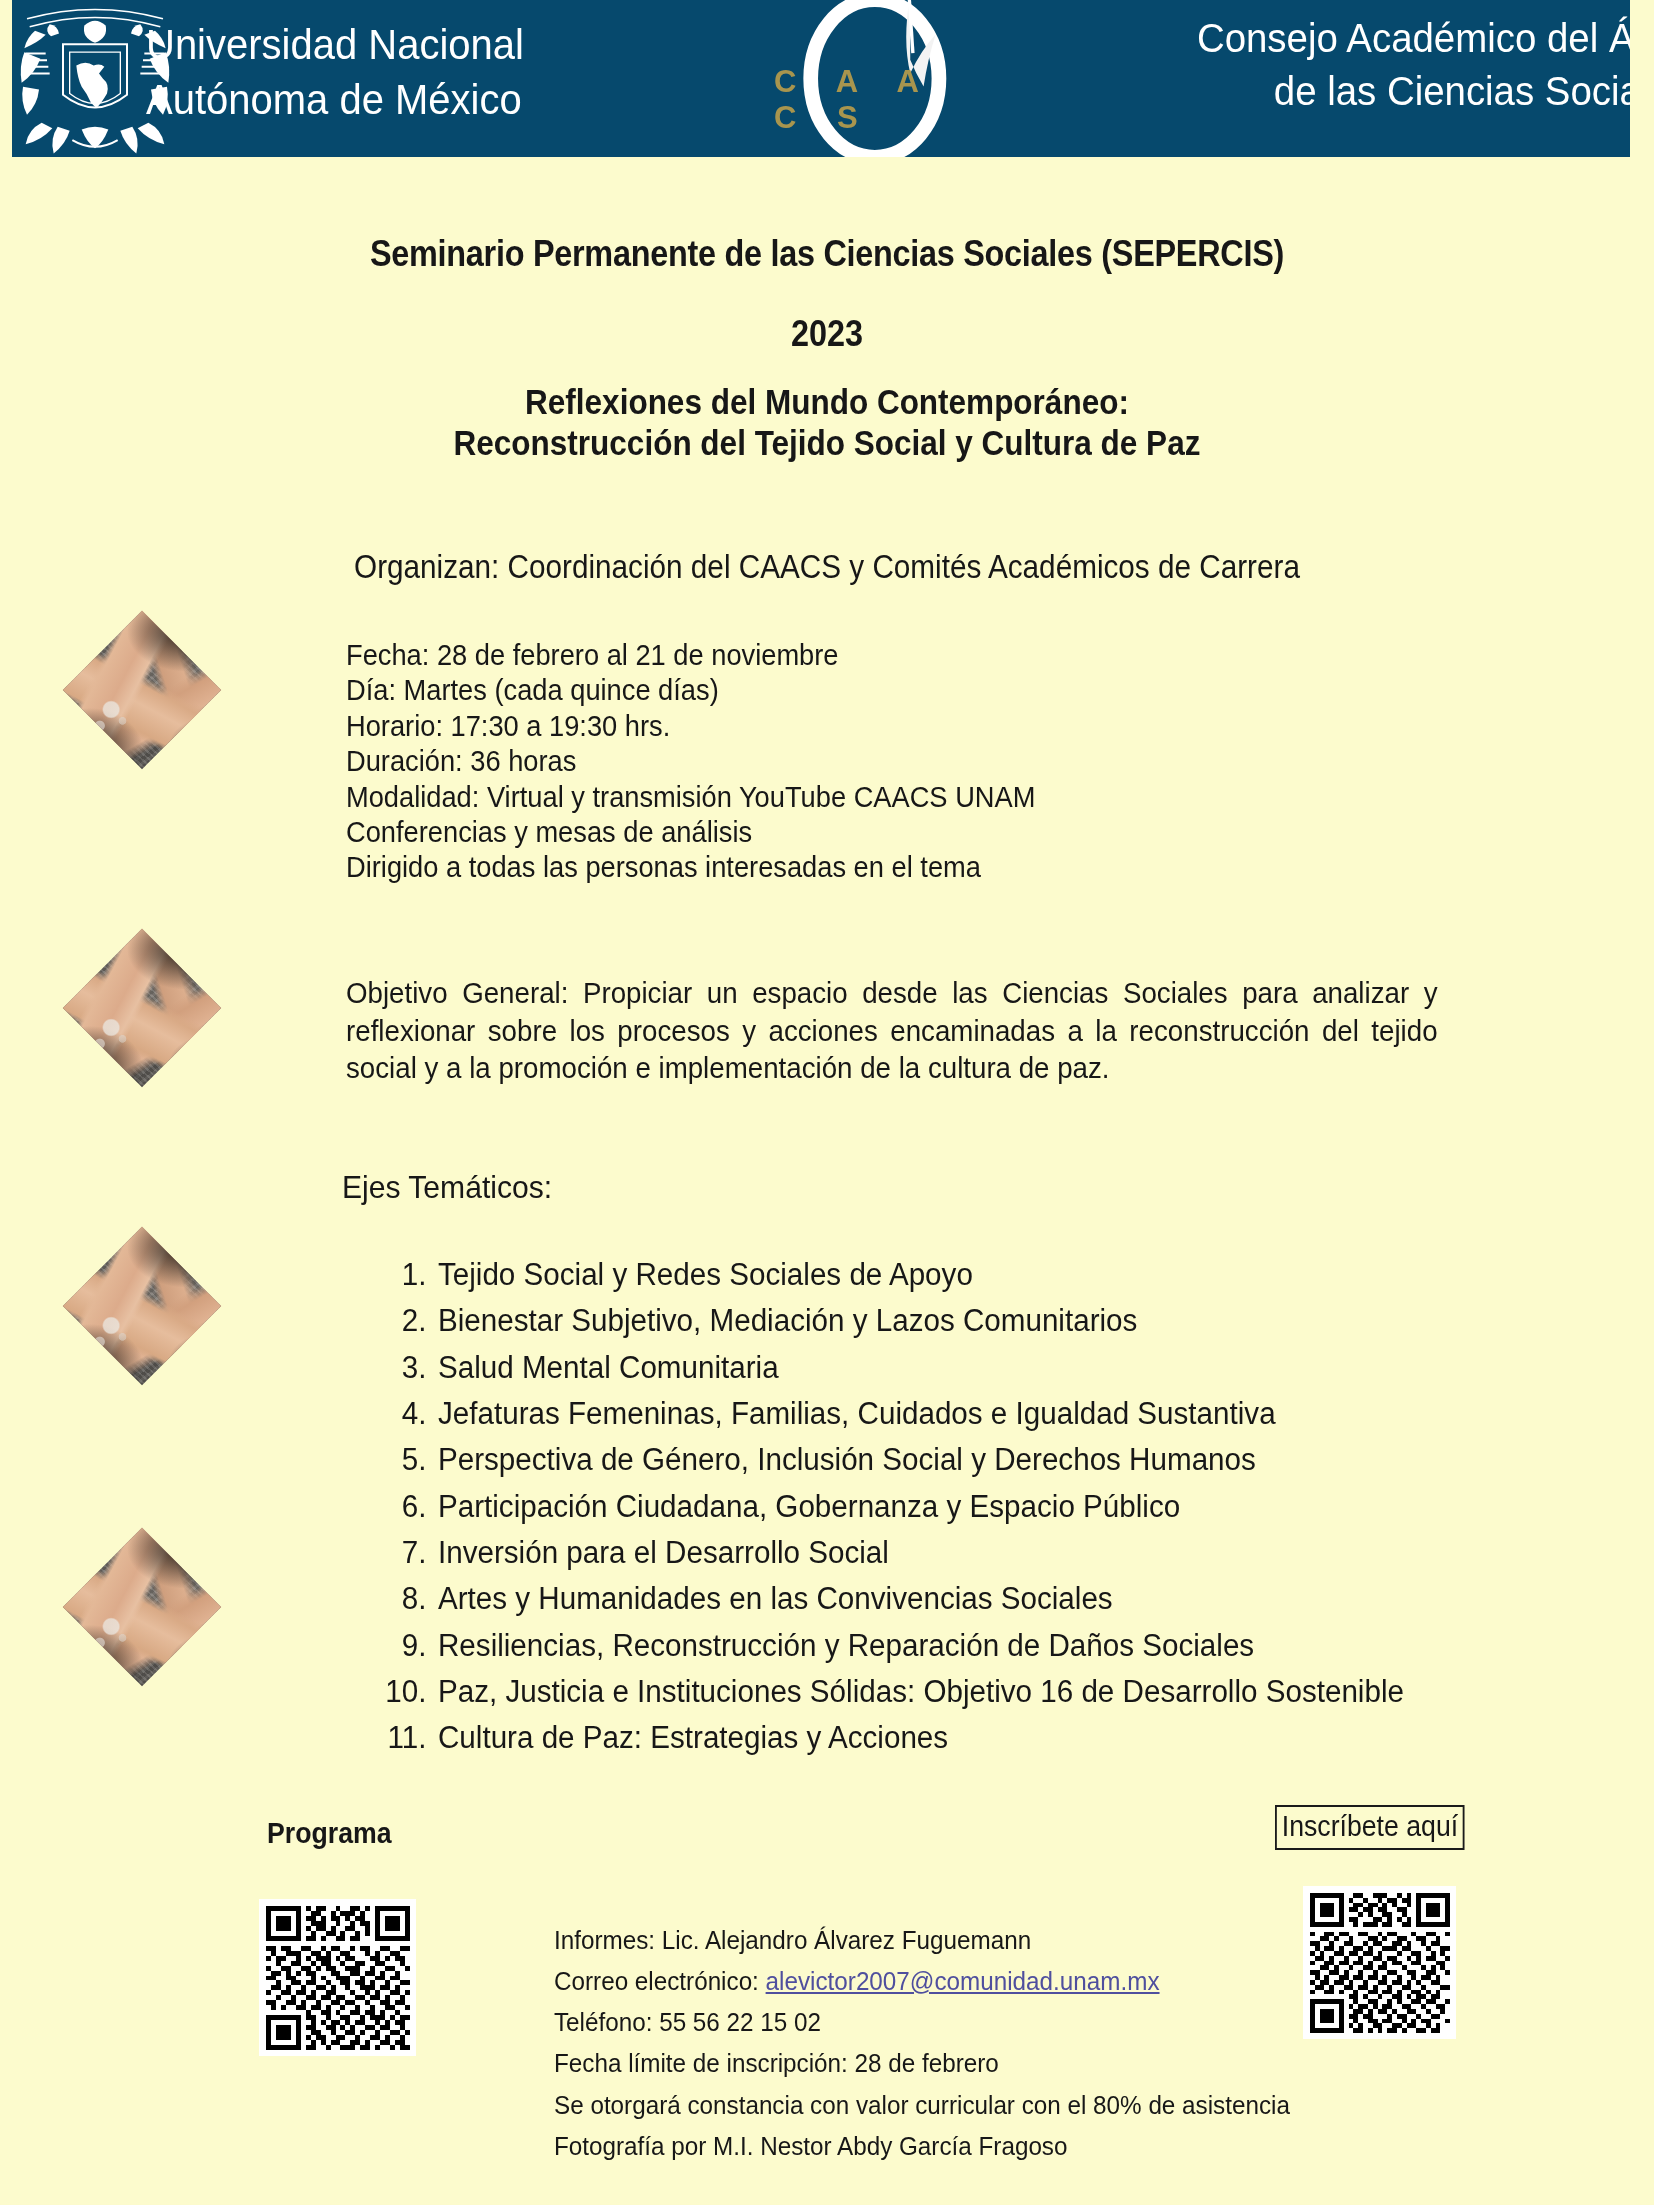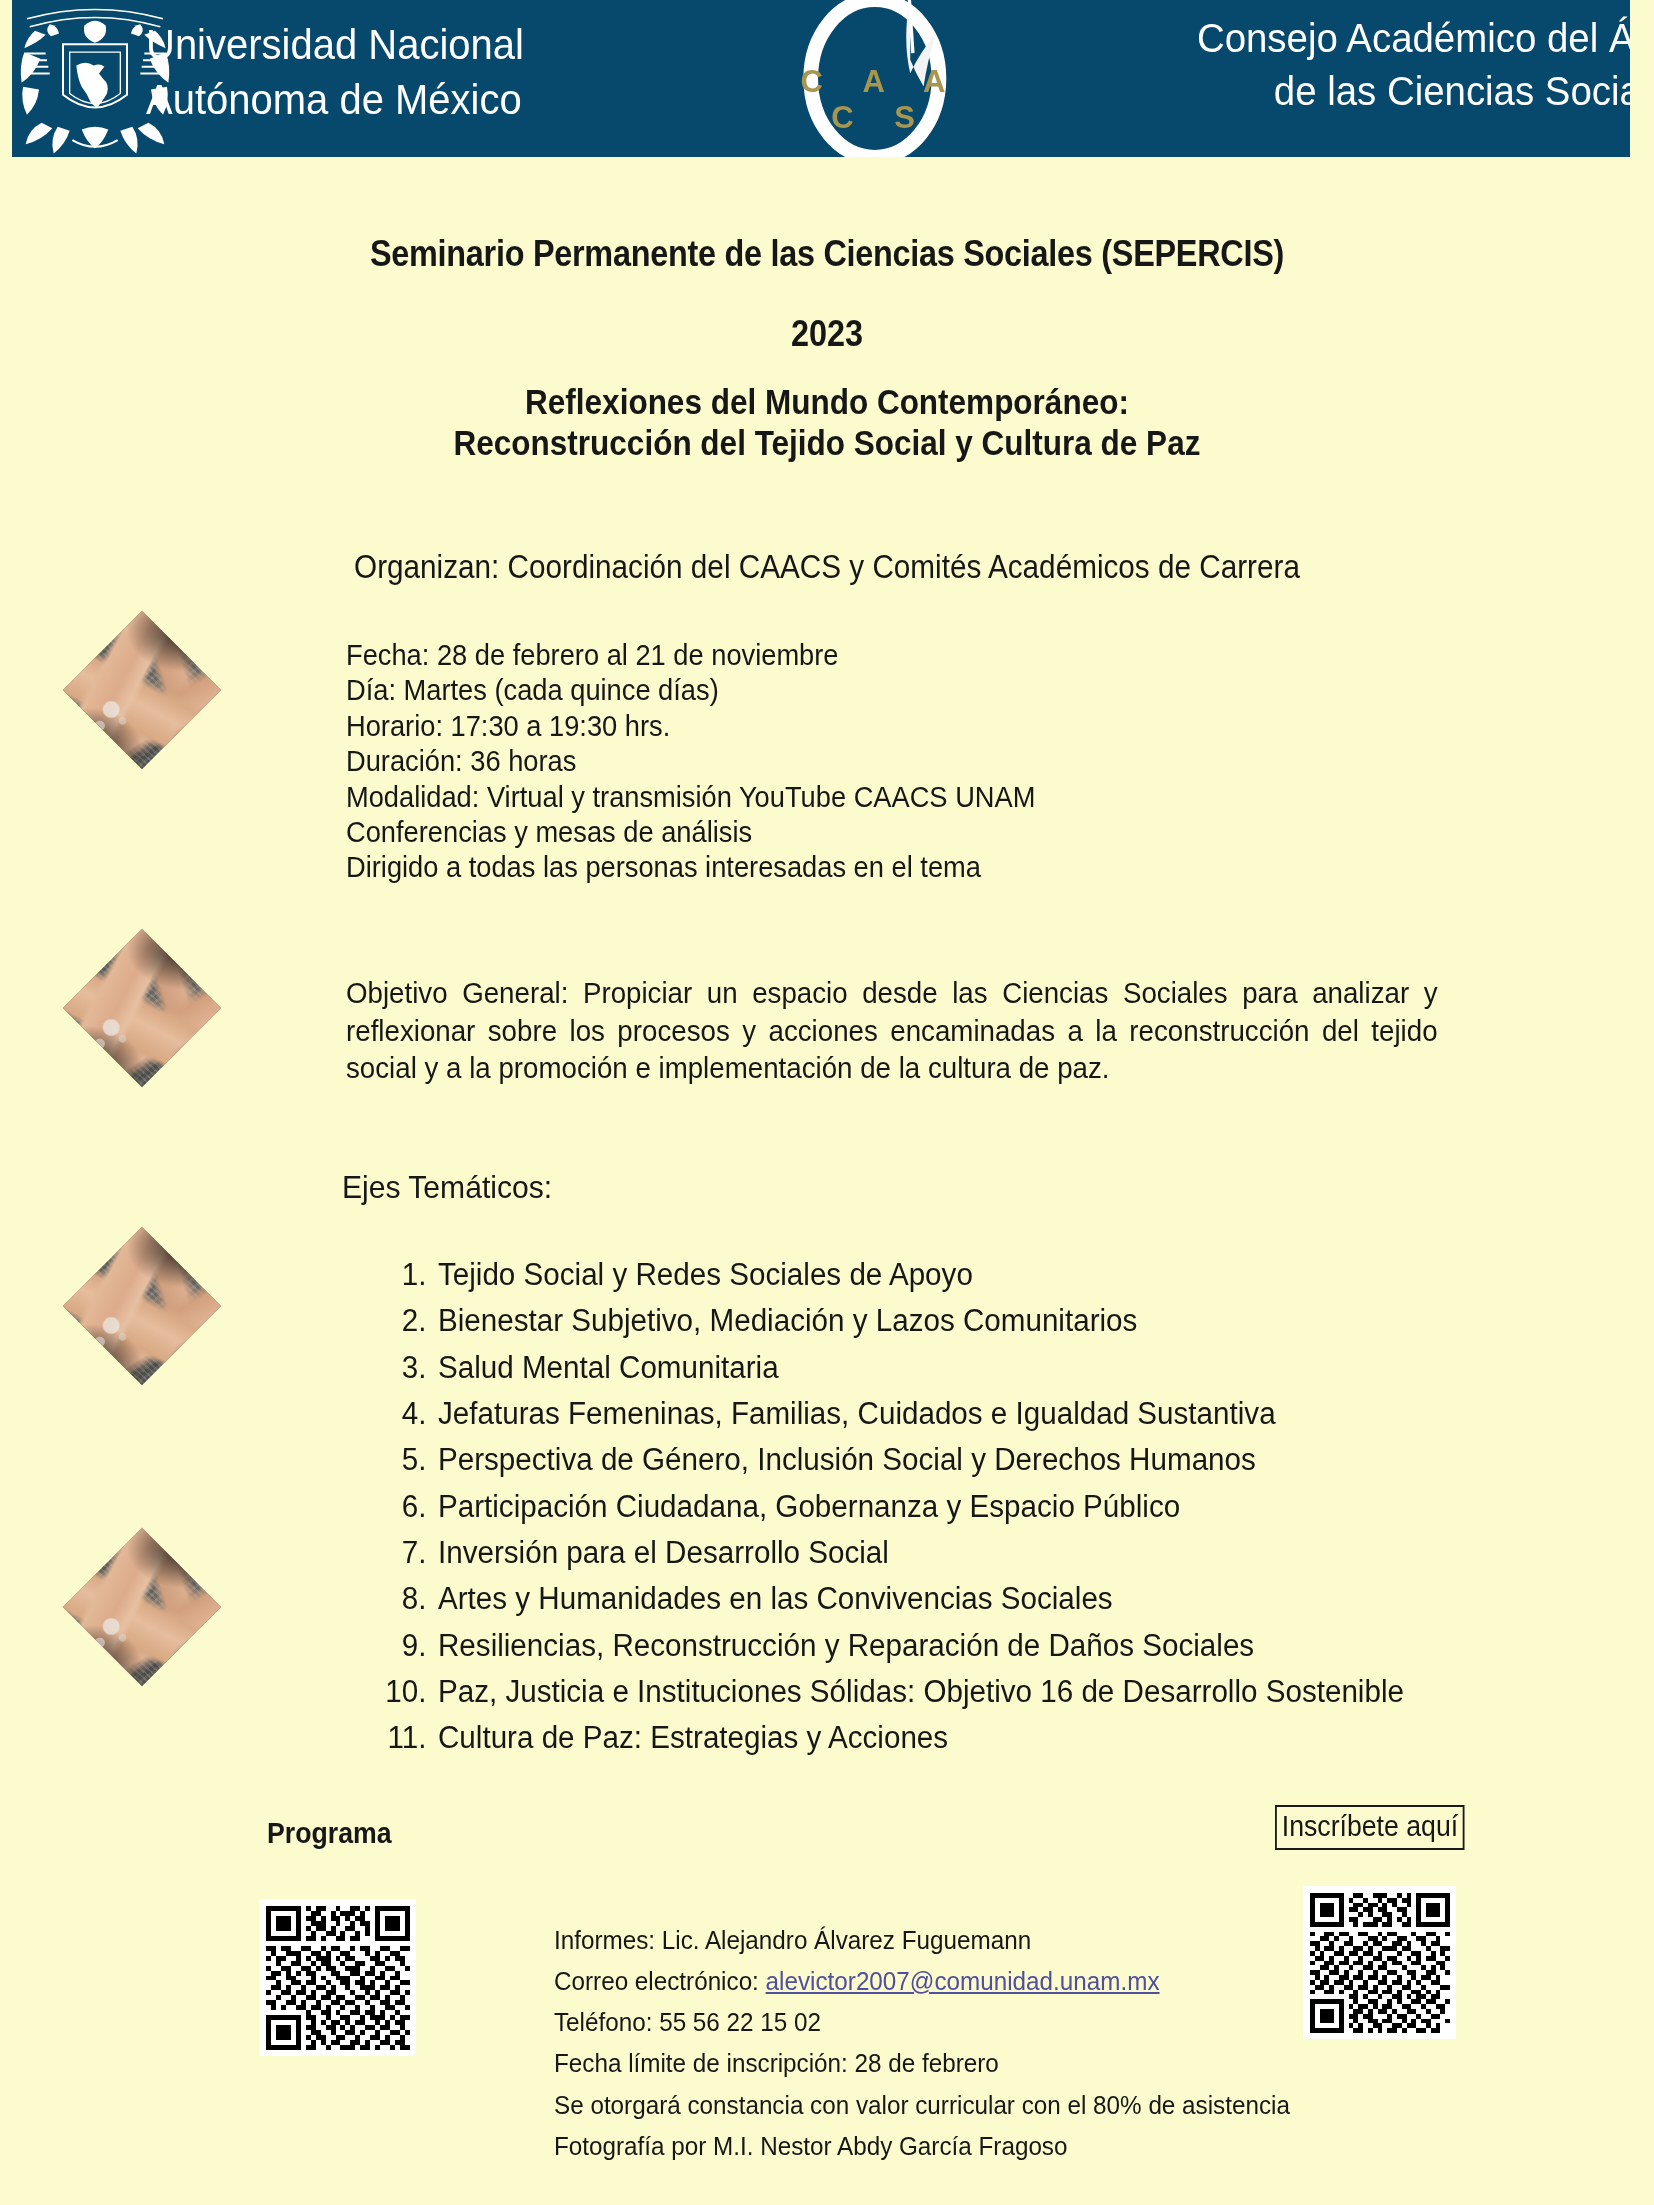--- a/index.html
+++ b/index.html
@@ -33,21 +33,21 @@
     transform:scaleX(.93);
     transform-origin:left top;
   }
   .caacs-logo{
     position:absolute;left:759px;top:-6.7px;width:221px;height:167px;
   }
   .caacs-letters{
     position:absolute;left:762px;top:64px;width:214px;
     color:#A8954E;
     font-size:31px;font-weight:bold;letter-spacing:16px;
-    text-align:center;
+    text-align:left;
   }
   .caacs-title{
     position:absolute;left:1023px;top:12px;width:655px;
     color:#ffffff;
     font-size:40px;line-height:1.33;
     text-align:right;
     transform:scaleX(.96);
     transform-origin:right top;
   }
   .caacs-title div{white-space:nowrap;}

